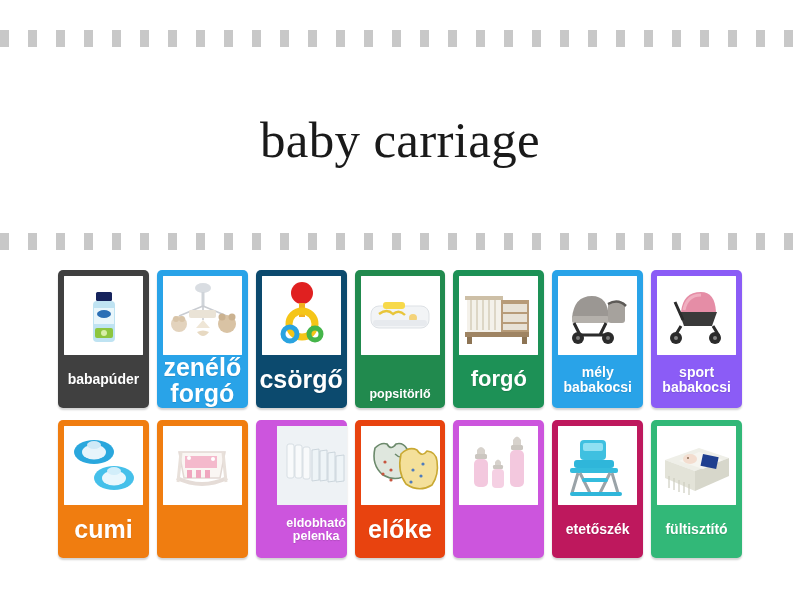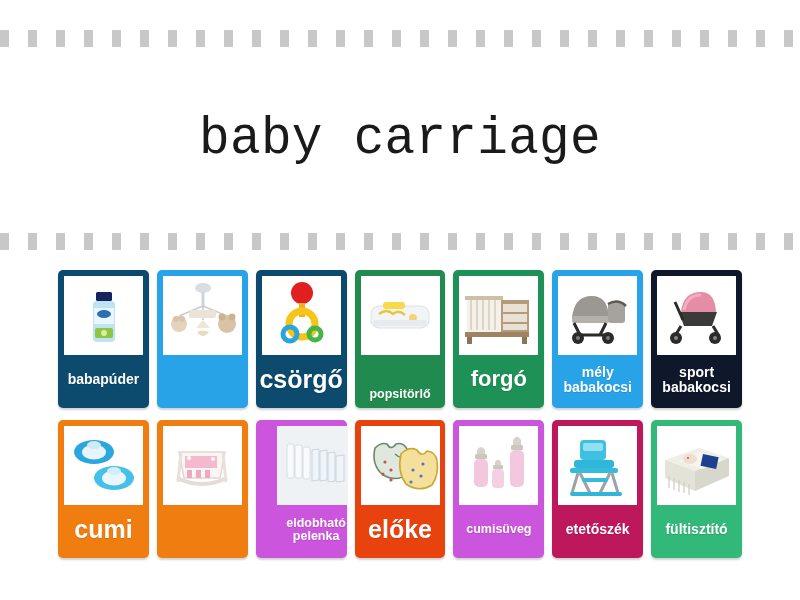--- a/index.html
+++ b/index.html
@@ -43,21 +43,21 @@
     align-items: center;
     justify-content: center;
   }
   .prompt-text {
     font-size: 51px;
     font-weight: 300;
     color: #1a1a1a;
     letter-spacing: 0.3px;
     line-height: 1.1;
     text-align: center;
-    font-family: Liberation Mono, monospace;
+    font-family: Liberation Serif, serif;
   }
 
   
   .board {
     position: absolute;
     top: 270px;
     left: 58px;
     width: 684px;
     display: flex;
     flex-direction: column;
@@ -121,21 +121,21 @@
 <div class="dash-row dash-top"></div>
 
 <div class="prompt-area">
   <div class="prompt-text">baby carriage</div>
 </div>
 
 <div class="dash-row dash-middle"></div>
 
 <div class="board" id="board">
     <div class="card-row">
-      <div class="card" style="background: #0c4a6e;">
+      <div class="card" style="background: #404040;">
         <div class="card-thumb">
     <svg viewBox="0 0 79 79">
             <rect width="79" height="79" fill="#fff"></rect>
       <rect x="32" y="16" width="16" height="9" rx="1.5" fill="#16235c"></rect>
       <rect x="29" y="25" width="22" height="41" rx="4" fill="#bfe3f2"></rect>
       <rect x="30" y="32" width="20" height="16" fill="#e9f6fb"></rect>
       <ellipse cx="40" cy="38" rx="7" ry="4" fill="#2b6fb5"></ellipse>
       <rect x="31" y="52" width="18" height="10" rx="2" fill="#8dc63f"></rect>
       <circle cx="40" cy="57" r="3" fill="#d8efa7"></circle>
     </svg>
@@ -153,20 +153,21 @@
             <circle cx="13" cy="43" r="3" fill="#d8c4a8"></circle>
             <circle cx="19" cy="43" r="3" fill="#d8c4a8"></circle>
       <circle cx="64" cy="48" r="9" fill="#d9c3a4"></circle>
             <circle cx="59" cy="41" r="3.5" fill="#cbb290"></circle>
             <circle cx="69" cy="41" r="3.5" fill="#cbb290"></circle>
       <path d="M40 44 l-7 8 h14 z" fill="#efe6d6"></path>
       <path d="M34 56 q6 8 12 0 q-6 -3 -12 0z" fill="#e7d9c2"></path>
       <rect x="26" y="34" width="27" height="8" rx="2" fill="#eae3d6"></rect>
     </svg>
         </div>
+        <div class="card-label fs-xl">zenélő forgó</div>
       </div>
       <div class="card" style="background: #0c4a6e;">
         <div class="card-thumb">
     <svg viewBox="0 0 79 79">
             <rect width="79" height="79" fill="#fff"></rect>
       <circle cx="40" cy="17" r="11" fill="#e02020"></circle>
       <rect x="37" y="27" width="6" height="14" fill="#f2b01e"></rect>
       <circle cx="40" cy="48" r="13" fill="none" stroke="#f5c518" stroke-width="7"></circle>
       <circle cx="28" cy="58" r="7" fill="none" stroke="#2aa3e0" stroke-width="5"></circle>
       <circle cx="53" cy="58" r="6" fill="none" stroke="#45b54a" stroke-width="5"></circle>
@@ -218,21 +219,21 @@
       <path d="M50 28 q10 -6 18 2" stroke="#5d5a57" stroke-width="2.5" fill="none"></path>
       <path d="M16 47 l6 12 M48 47 l-6 12 M18 59 h34" stroke="#2b2b2b" stroke-width="3" fill="none"></path>
       <circle cx="20" cy="62" r="6" fill="#2b2b2b"></circle>
             <circle cx="20" cy="62" r="2" fill="#7a7a7a"></circle>
       <circle cx="50" cy="62" r="6" fill="#2b2b2b"></circle>
             <circle cx="50" cy="62" r="2" fill="#7a7a7a"></circle>
     </svg>
         </div>
         <div class="card-label fs-sm">mély babakocsi</div>
       </div>
-      <div class="card" style="background: #0f172a; justify-content: center;">
+      <div class="card" style="background: #8b5cf6; justify-content: center;">
         <div class="card-thumb">
     <svg viewBox="0 0 79 79">
             <rect width="79" height="79" fill="#fff"></rect>
       <path d="M24 36 q2 -20 20 -20 q14 0 15 20z" fill="#e58da6"></path>
       <path d="M27 34 q3 -15 17 -15" stroke="#f0afc0" stroke-width="3" fill="none"></path>
       <path d="M22 36 h38 l-5 14 h-28z" fill="#3a3a3a"></path>
       <path d="M24 50 l-6 10 M56 50 l6 10 M26 44 l-8 -18" stroke="#2b2b2b" stroke-width="3" fill="none"></path>
       <circle cx="19" cy="62" r="6" fill="#2b2b2b"></circle>
             <circle cx="58" cy="62" r="6" fill="#2b2b2b"></circle>
       <circle cx="19" cy="62" r="2" fill="#868686"></circle>
@@ -332,21 +333,20 @@
         <rect x="34" y="39" width="10" height="4" rx="1.3" fill="#cbc6c0"></rect>
         <rect x="33" y="43" width="12" height="19" rx="4" fill="#f5d0e3"></rect>
       </g>
       <g>
         <path d="M54 14 q4 -7 8 0 v5 h-8z" fill="#d7d2cc"></path>
         <rect x="52" y="19" width="12" height="5" rx="1.5" fill="#cbc6c0"></rect>
         <rect x="51" y="24" width="14" height="37" rx="5" fill="#f3c8de"></rect>
       </g>
     </svg>
         </div>
-        <div class="card-label fs-xs">cumisüveg</div>
       </div>
       <div class="card" style="background: #be185d;">
         <div class="card-thumb">
     <svg viewBox="0 0 79 79">
             <rect width="79" height="79" fill="#fff"></rect>
       <rect x="22" y="14" width="26" height="20" rx="4" fill="#3fc0e0"></rect>
       <rect x="25" y="17" width="20" height="8" rx="2" fill="#8fe0f2"></rect>
       <rect x="16" y="34" width="40" height="8" rx="3" fill="#2fb6da"></rect>
       <rect x="12" y="42" width="48" height="5" rx="2" fill="#35bcdd"></rect>
       <path d="M20 47 l-6 20 M54 47 l6 20 M22 47 l10 20 M52 47 l-10 20" stroke="#9aa3a8" stroke-width="3" fill="none"></path>

